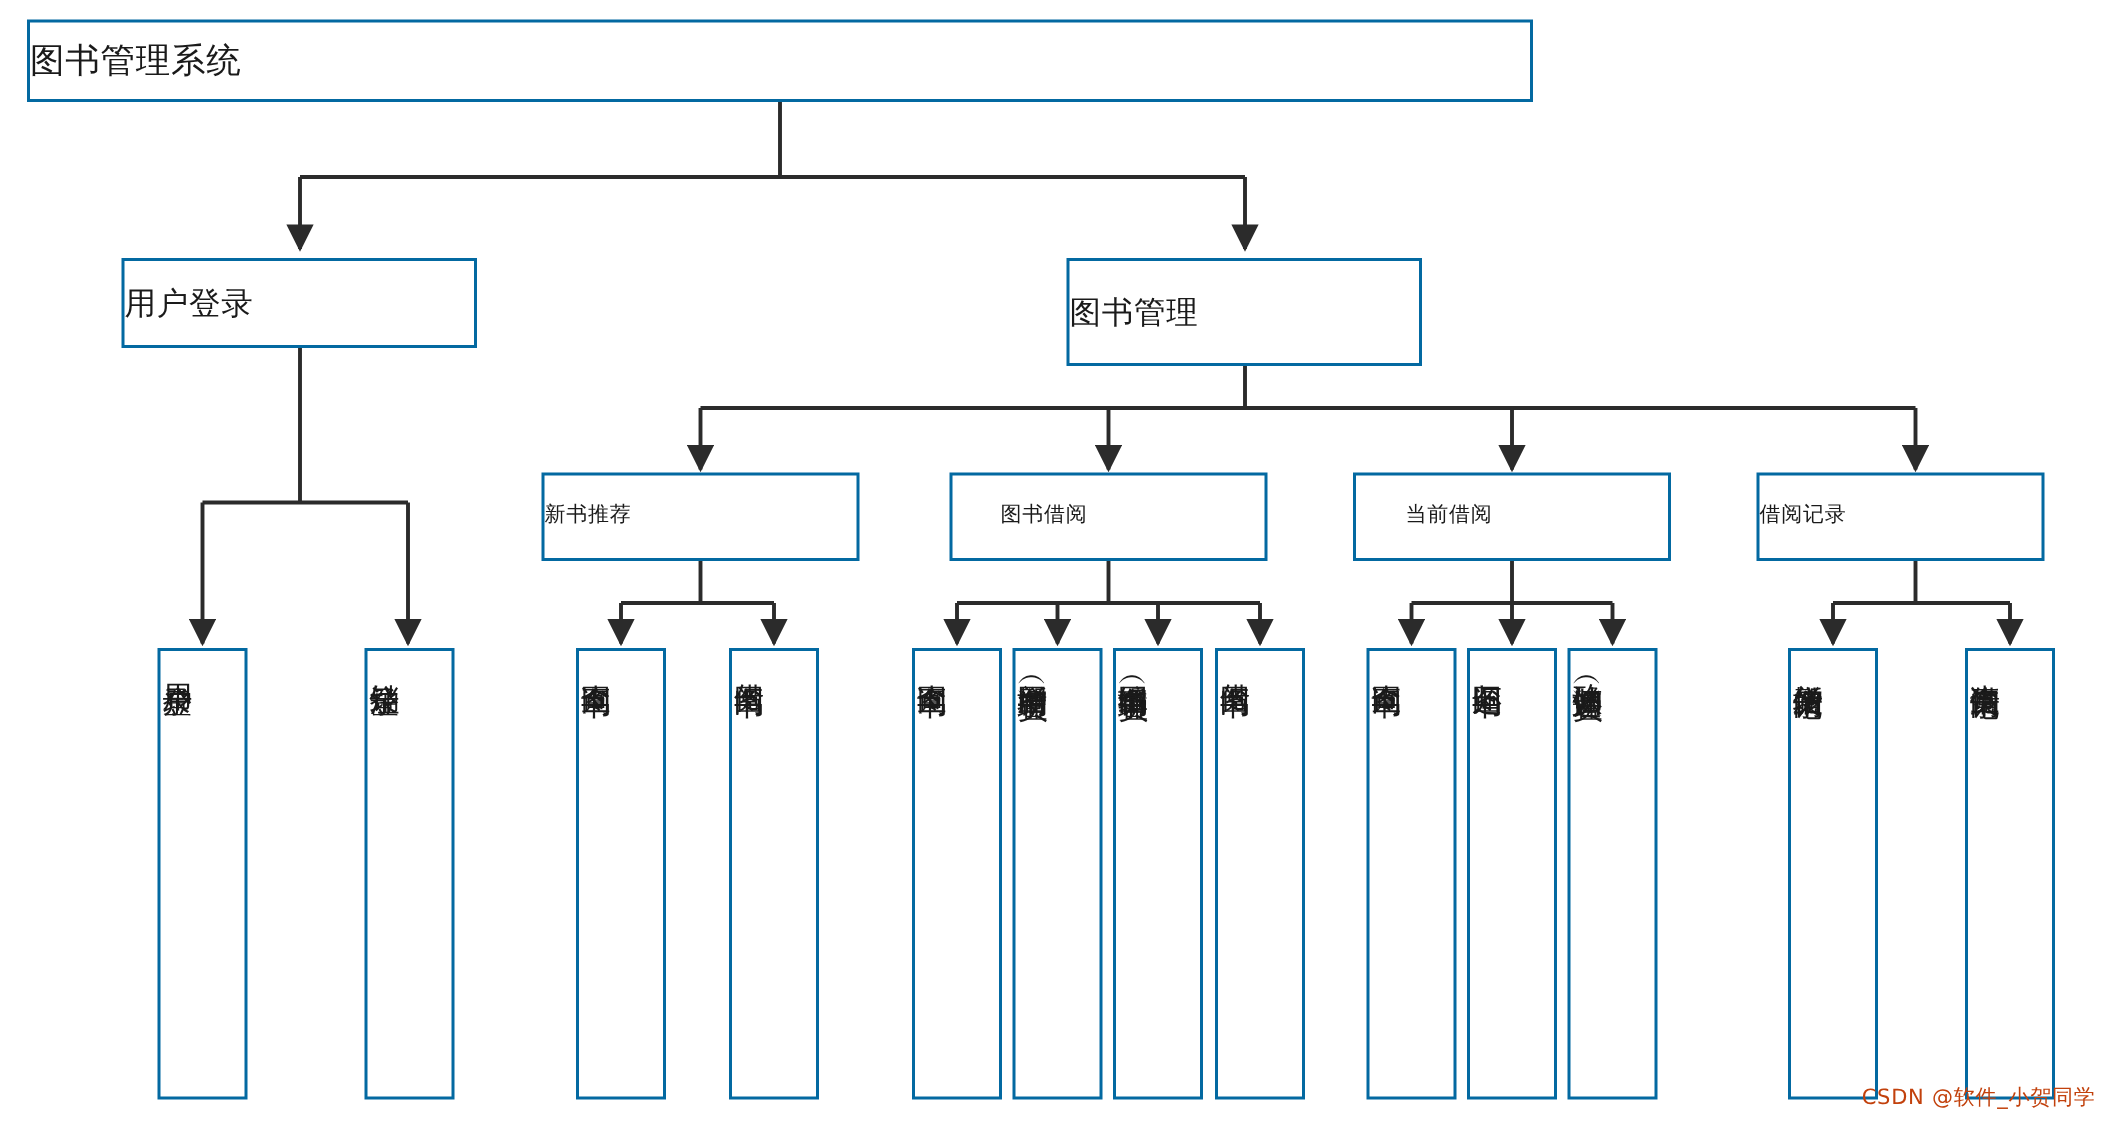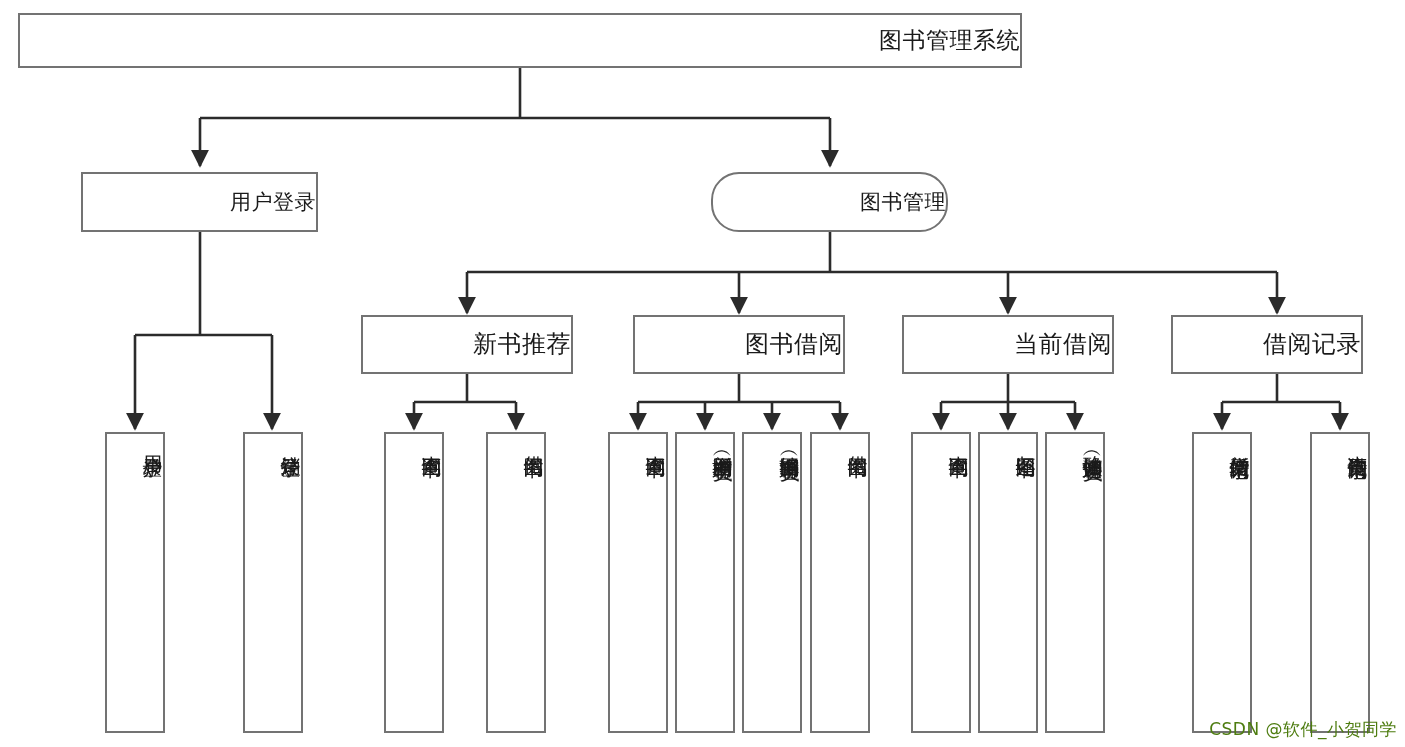--- a/index.html
+++ b/index.html
@@ -23,24 +23,24 @@
     left: 0;
     top: 0;
     width: 1405px;
     height: 747px;
     pointer-events: none;
   }
   .node {
     position: absolute;
     box-sizing: border-box;
     background: #ffffff;
-    border: 2px solid #737373;
+    border: 2px solid #0369a1;
     display: flex;
     align-items: center;
-    justify-content: flex-end;
+    justify-content: flex-start;
     color: #1a1a1a;
     font-family: Liberation Serif, serif;
   }
   .node-label {
     display: block;
     text-align: center;
     line-height: 1.18;
     letter-spacing: 0.5px;
   }
   
@@ -53,29 +53,29 @@
     padding-top: 6px;
   }
   .node.vert .node-label {
     writing-mode: vertical-rl;
     text-orientation: upright;
     line-height: 1.04;
     letter-spacing: 1px;
   }
   #node-root .node-label { font-size: 23px; }
   .tier2 .node-label { font-size: 21px; }
-  .tier3 .node-label { font-size: 24px; }
+  .tier3 .node-label { font-size: 14px; }
   .leaf .node-label { font-size: 20px; }
 
   #watermark {
     position: absolute;
     right: 8px;
     bottom: 6px;
-    font-size: 17px;
-    color: #4d7c0f;
+    font-size: 14px;
+    color: #c2410c;
     white-space: nowrap;
     letter-spacing: 0.5px;
   }
 </style>
 </head>
 <body>
 
 <div id="diagram-root">
 
   <svg id="edges-layer" viewBox="0 0 1405 747" width="1405" height="747">
@@ -129,33 +129,33 @@
   </svg>
 
   <div class="node horiz" id="node-root" style="left:18px; top:13px; width:1004px; height:55px;">
     <span class="node-label">图书管理系统</span>
   </div>
 
   <div class="node horiz tier2" style="left:81px; top:172px; width:237px; height:60px;">
     <span class="node-label">用户登录</span>
   </div>
 
-  <div class="node horiz tier2" style="left:711px; top:172px; width:237px; height:60px;border-radius:28px;">
+  <div class="node horiz tier2" style="left:711px; top:172px; width:237px; height:72px;">
     <span class="node-label">图书管理</span>
   </div>
 
   <div class="node horiz tier3" style="left:361px; top:315px; width:212px; height:59px;">
     <span class="node-label">新书推荐</span>
   </div>
 
   <div class="node horiz tier3" style="left:633px; top:315px; width:212px; height:59px;padding-left:32px;">
     <span class="node-label">图书借阅</span>
   </div>
 
-  <div class="node horiz tier3" style="left:902px; top:315px; width:212px; height:59px;">
+  <div class="node horiz tier3" style="left:902px; top:315px; width:212px; height:59px;padding-left:33px;">
     <span class="node-label">当前借阅</span>
   </div>
 
   <div class="node horiz tier3" style="left:1171px; top:315px; width:192px; height:59px;">
     <span class="node-label">借阅记录</span>
   </div>
 
   <div class="node vert leaf" style="left:105px; top:432px; width:60px; height:301px;">
     <span class="node-label">用户登录</span>
   </div>

